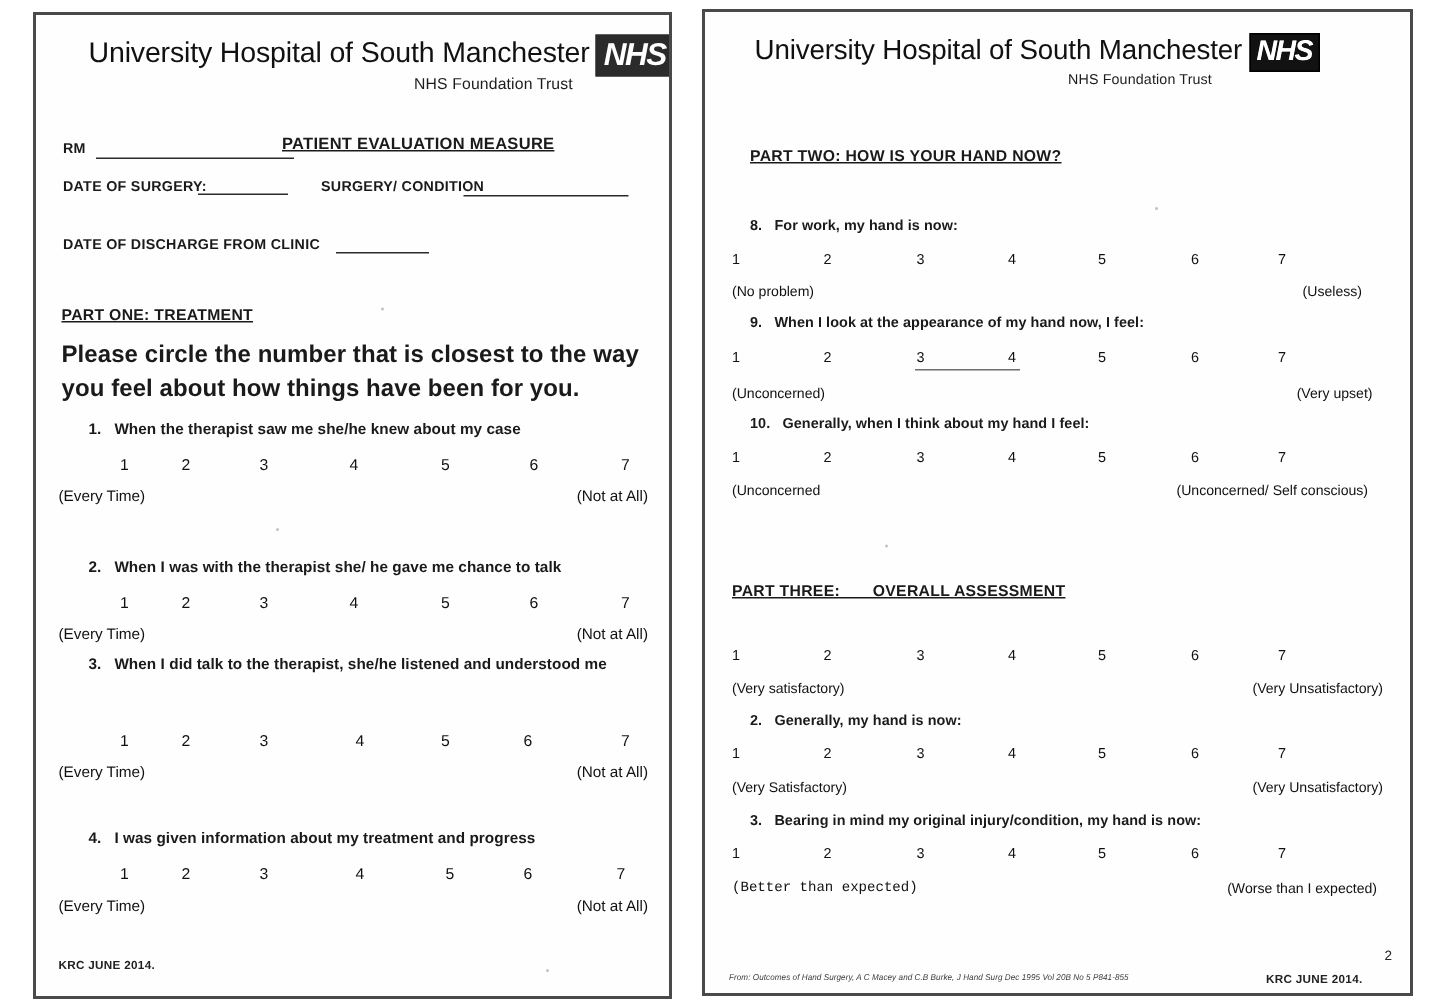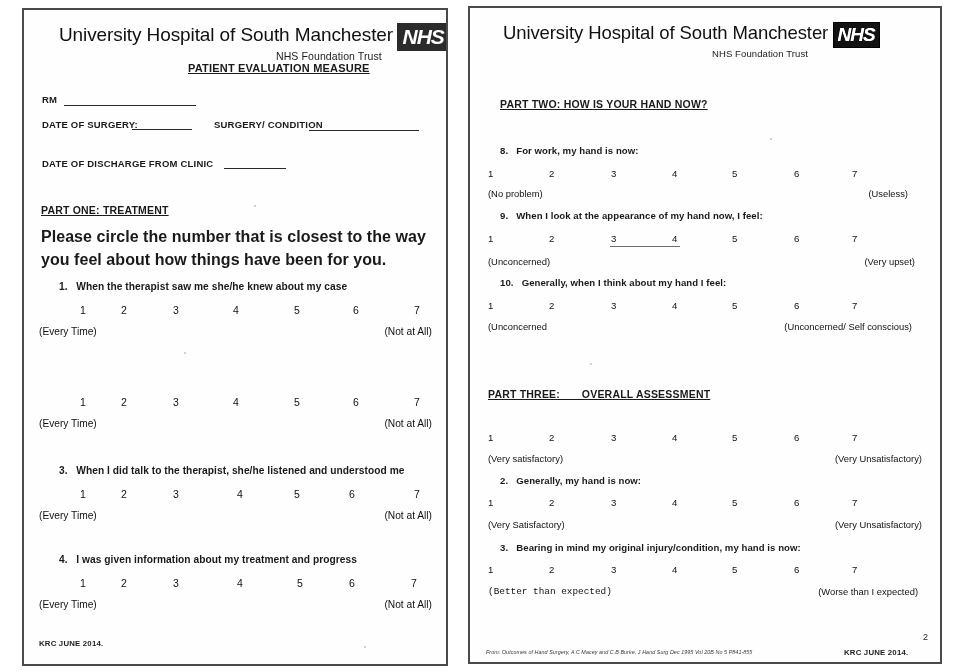--- a/index.html
+++ b/index.html
@@ -185,21 +185,21 @@
 
   <div class="page" id="page-1">
     <div class="page-inner">
 
       <div class="abs" style="left:35px; top:13px;">
         <span class="hdr-title">University Hospital of South Manchester</span>
         <span class="nhs-logo">NHS</span>
       </div>
       <div class="abs hdr-sub" style="left:252px; top:40px;">NHS Foundation Trust</div>
 
-      <div class="abs doc-title" style="left:164px; top:52px;">PATIENT EVALUATION MEASURE</div>
+      <div class="abs doc-title" style="left:164px; top:80px;">PATIENT EVALUATION MEASURE</div>
 
       <div class="abs field-label" style="left:18px; top:84px;">RM</div>
       <div class="rule" style="left:40px; top:95px; width:132px;"></div>
 
       <div class="abs field-label" style="left:18px; top:109px;">DATE OF SURGERY:</div>
       <div class="rule" style="left:108px; top:119px; width:60px;"></div>
 
       <div class="abs field-label" style="left:190px; top:109px;">SURGERY/ CONDITION</div>
       <div class="rule" style="left:285px; top:120px; width:110px;"></div>
 
@@ -219,33 +219,37 @@
         <span style="left:80px">2</span>
         <span style="left:132px">3</span>
         <span style="left:192px">4</span>
         <span style="left:253px">5</span>
         <span style="left:312px">6</span>
         <span style="left:373px">7</span>
       </div>
       <div class="anchor" style="left:15px; top:316px;">(Every Time)</div>
       <div class="anchor right" style="right:14px; top:316px;">(Not at All)</div>
 
+      <div class="q-text" style="left:35px; top:363px;">
+        <span>2.&nbsp;&nbsp;</span>
+        <span>When I was with the therapist she/ he  gave me chance to talk</span>
+      </div>
       <div class="scale" style="left:17px; top:386px; width:400px;">
         <span style="left:39px">1</span>
         <span style="left:80px">2</span>
         <span style="left:132px">3</span>
         <span style="left:192px">4</span>
         <span style="left:253px">5</span>
         <span style="left:312px">6</span>
         <span style="left:373px">7</span>
       </div>
       <div class="anchor" style="left:15px; top:408px;">(Every Time)</div>
       <div class="anchor right" style="right:14px; top:408px;">(Not at All)</div>
 
-      <div class="q-text" style="left:35px; top:455px;">
+      <div class="q-text" style="left:35px; top:428px;">
         <span>3.&nbsp;&nbsp;</span>
         <span>When I did talk to the therapist, she/he  listened and understood me</span>
       </div>
       <div class="scale" style="left:17px; top:478px; width:400px;">
         <span style="left:39px">1</span>
         <span style="left:80px">2</span>
         <span style="left:132px">3</span>
         <span style="left:196px">4</span>
         <span style="left:253px">5</span>
         <span style="left:308px">6</span>

